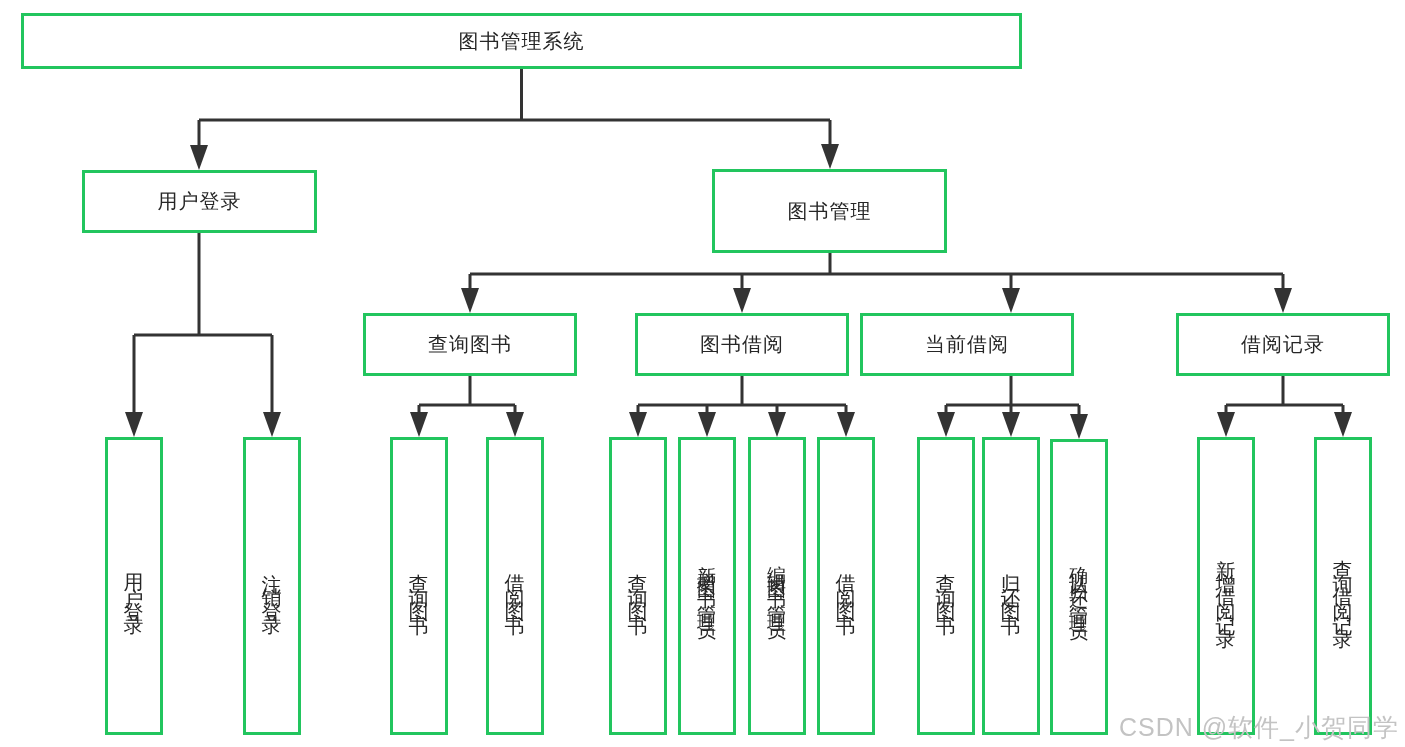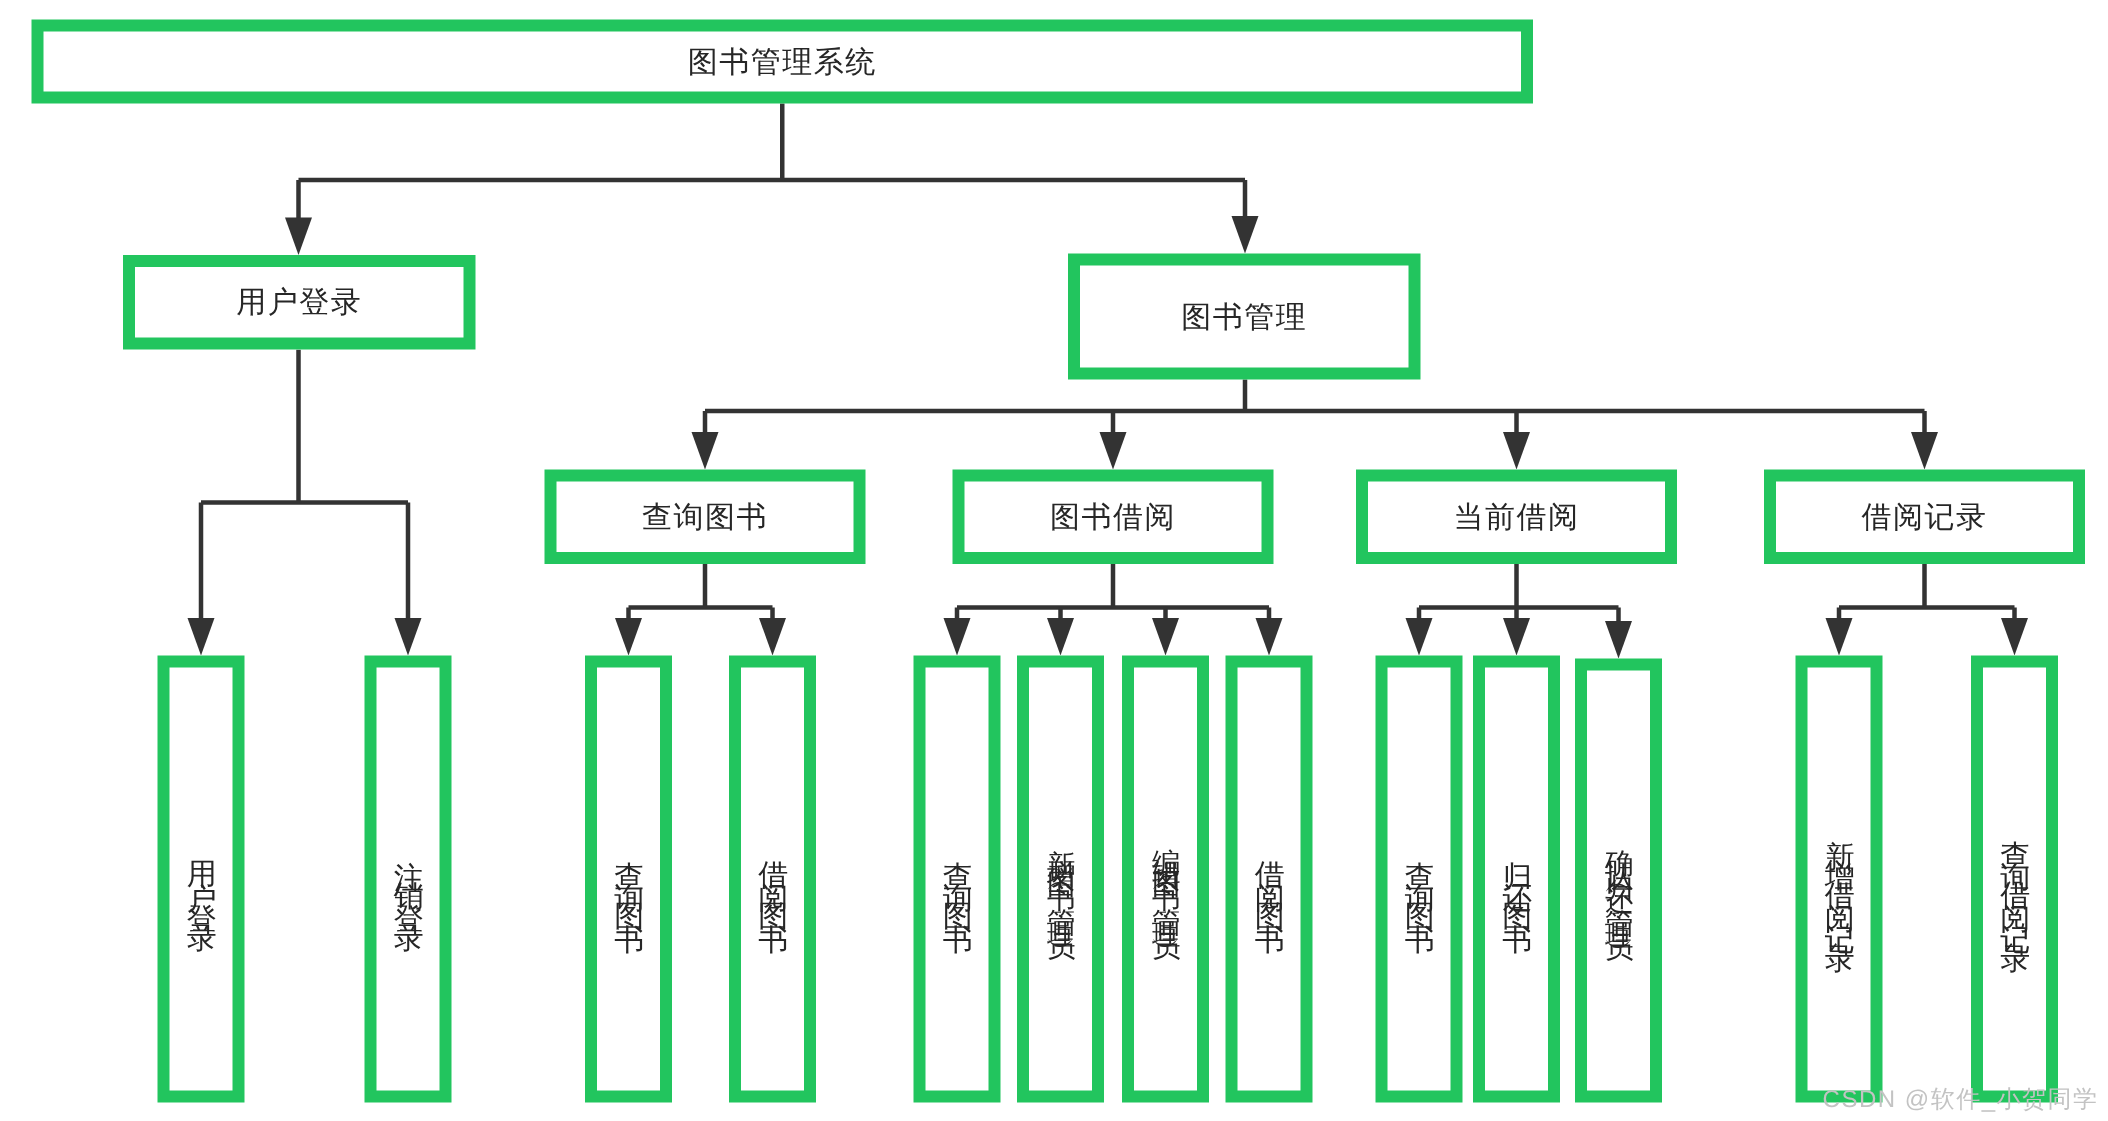--- a/index.html
+++ b/index.html
@@ -4,21 +4,21 @@
 <style>
   html,body { margin:0; padding:0; background:#ffffff; }
   #canvas {
     position:relative; width:1405px; height:747px;
     background:#ffffff; overflow:hidden;
     font-family:"Liberation Sans","DejaVu Sans",sans-serif;
   }
   #wires { position:absolute; left:0; top:0; z-index:0; }
   .box {
     position:absolute; box-sizing:border-box;
-    background:#ffffff; border:8px solid #22c55e;
+    background:#ffffff; border:3px solid #22c55e;
     display:flex; align-items:center; justify-content:center;
     z-index:1;
   }
   .hlabel {
     font-size:20px; color:#262626; letter-spacing:1px; white-space:nowrap;
   }
   .vlabel {
     writing-mode:vertical-rl; text-orientation:mixed;
     font-size:20px; color:#262626; letter-spacing:14px; line-height:1;
     white-space:nowrap;
@@ -26,40 +26,40 @@
   .vlabel.tight { letter-spacing:8px; font-size:19px; }
   
   .b-root   { left:21px;  top:13px;  width:1001px; height:56px; }
   
   .b-login  { left:82px;  top:170px; width:235px; height:63px; }
   .b-mgmt   { left:712px; top:169px; width:235px; height:84px; }
   
   .lvl3     { top:313px; width:214px; height:63px; }
   .b-nb     { left:363px; }
   .b-bb     { left:635px;text-align:right; }
-  .b-cb     { left:904px; }
+  .b-cb     { left:860px; }
   .b-br     { left:1176px; }
   
   .leaf     { top:437px; width:58px; height:298px; }
   .f-login  { left:105px; }
   .f-logout { left:243px; }
   .f-nb1    { left:390px; }
   .f-nb2    { left:486px; }
   .f-bb1    { left:609px; }
   .f-bb2    { left:678px; }
   .f-bb3    { left:748px; }
   .f-bb4    { left:817px; }
   .f-cb1    { left:917px; }
   .f-cb2    { left:982px; }
   .f-cb3    { left:1050px; height:296px; top:439px; }
   .f-br1    { left:1197px; }
   .f-br2    { left:1314px; }
   .watermark {
     position:absolute; right:6px; bottom:3px; z-index:2;
-    font-size:16px; color:#c3c3c3; letter-spacing:1px; white-space:nowrap;
+    font-size:25px; color:#c3c3c3; letter-spacing:1px; white-space:nowrap;
   }
 </style>
 </head>
 <body>
 
 <div id="canvas">
 
   <svg id="wires" width="1405" height="747" viewBox="0 0 1405 747">
     <g stroke="#333333" stroke-width="3" fill="none">
 

